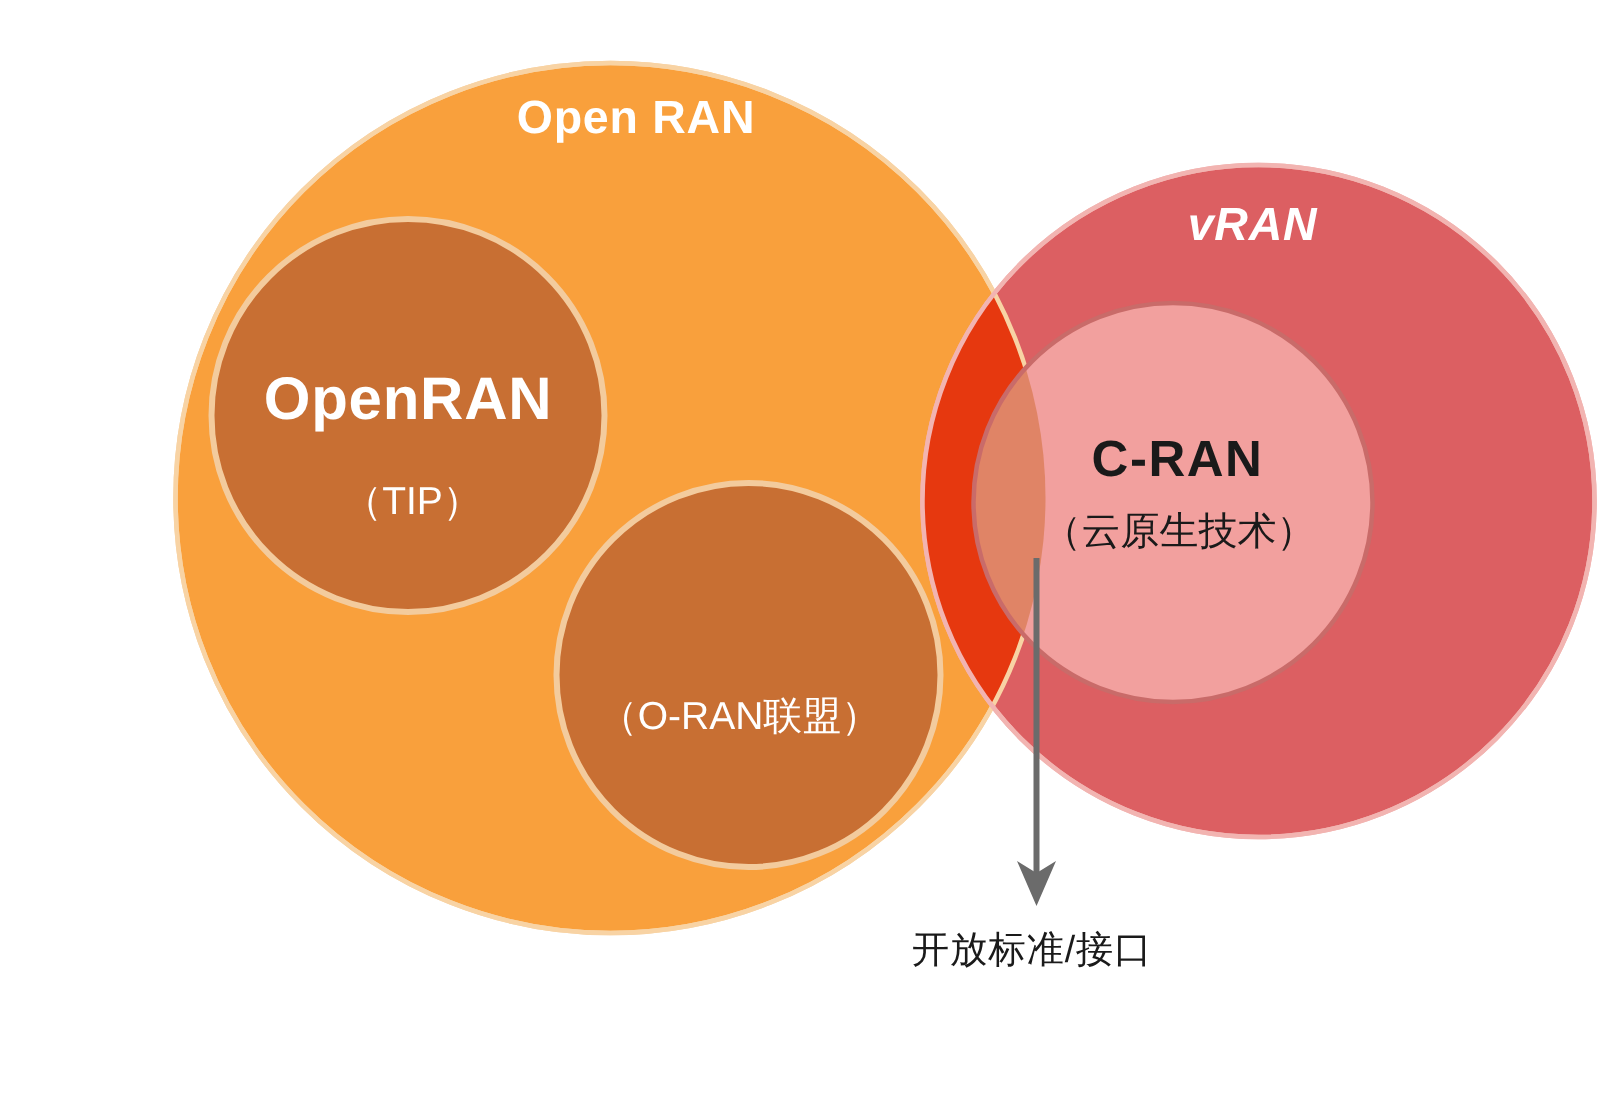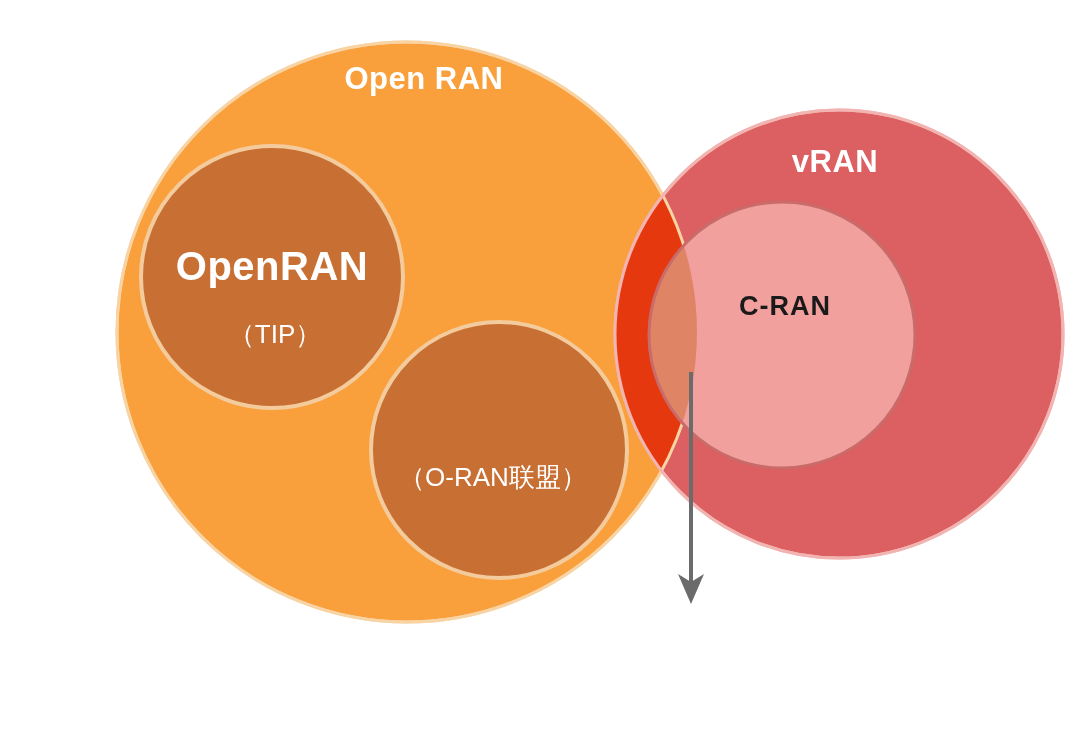--- a/index.html
+++ b/index.html
@@ -27,21 +27,21 @@
     position: absolute;
     transform: translate(-50%, -50%);
     white-space: nowrap;
     text-align: center;
     line-height: 1.1;
   }
   .t-white { color: #ffffff; }
   .t-dark  { color: #1a1a1a; }
   .fs-title { font-size: 31px; font-weight: bold; letter-spacing: 0.5px; }
   .fs-set   { font-size: 40px; font-weight: bold; letter-spacing: 0.5px; }
-  .fs-cran  { font-size: 27px; font-weight: bold; letter-spacing: 1px; }
+  .fs-cran  { font-size: 34px; font-weight: bold; letter-spacing: 1px; }
   .fs-sub   { font-size: 26px; font-weight: normal; }
   .fs-note  { font-size: 25px; font-weight: normal; letter-spacing: 0.5px; }
 </style>
 </head>
 <body>
 
 <div class="stage">
 
   <svg class="venn-svg" viewBox="0 0 1080 732">
     <defs>
@@ -68,23 +68,25 @@
     <circle cx="735" cy="335" r="133" clip-path="url(#clipOpenRan)" stroke="none" fill="#E08466"></circle>
 
     <circle cx="735" cy="335" r="133" fill="none" stroke-width="3" stroke="#C96B69"></circle>
 
     <line x1="644" y1="372" x2="644" y2="582" stroke-width="4" stroke="#6B6B6B"></line>
     <polygon points="631,574 644,604 657,574 644,582" fill="#6B6B6B"></polygon>
   </svg>
 
   <div class="label fs-title t-white" style="left:377px; top:79px;">Open RAN</div>
 
-  <div class="label fs-title t-white" style="left:788px; top:162px;">vRAN</div>
+  <div class="label fs-title t-white" style="left:788px; top:150px;font-style:italic;">vRAN</div>
 
   <div class="label fs-set t-white" style="left:225px; top:266px;">OpenRAN</div>
   <div class="label fs-sub t-white" style="left:228px; top:334px;">（TIP）</div>
 
   <div class="label fs-sub t-white" style="left:446px; top:477px;">（O-RAN联盟）</div>
 
   <div class="label fs-cran t-dark" style="left:738px; top:307px;">C-RAN</div>
+  <div class="label fs-sub t-dark" style="left:739px; top:354px;">（云原生技术）</div>
 
+  <div class="label fs-note t-dark" style="left:641px; top:634px;">开放标准/接口</div>
 
 </div>
 
 </body></html>

